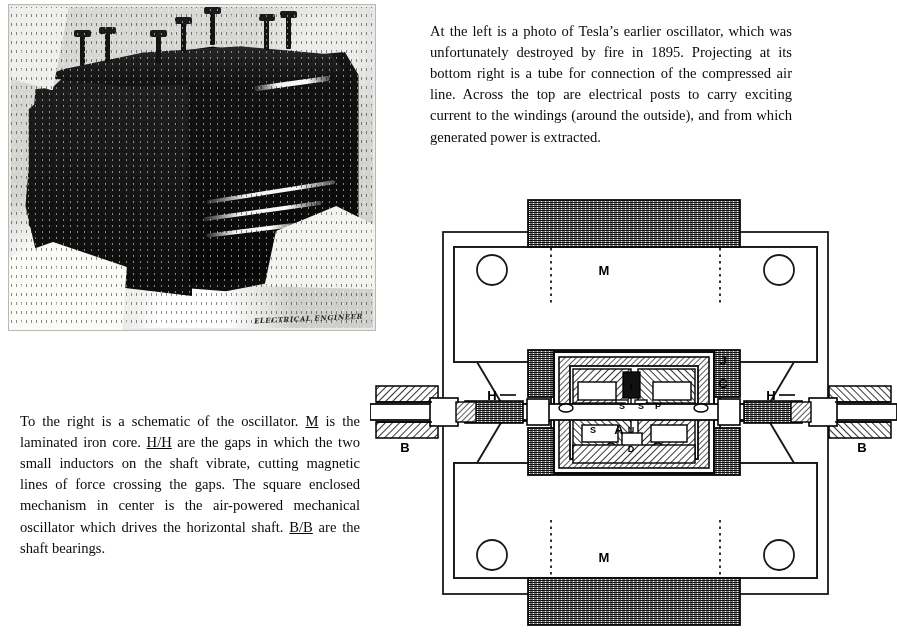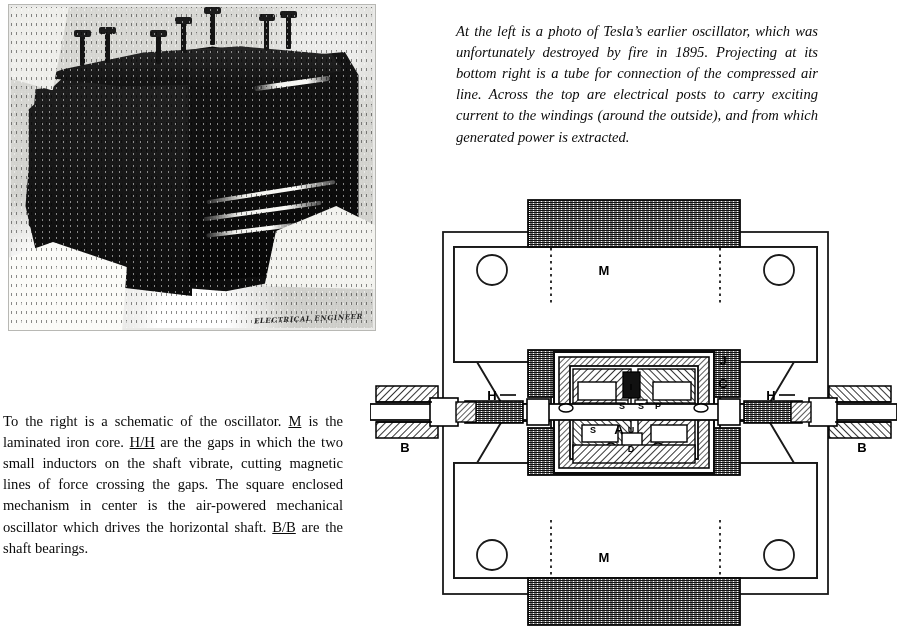--- a/index.html
+++ b/index.html
@@ -121,27 +121,26 @@
   .bodytext {
     position: absolute;
     font-family: "Liberation Serif", "DejaVu Serif", serif;
     font-size: 14.6px;
     line-height: 21.2px;
     text-align: justify;
     text-justify: inter-word;
     color: #0a0a0a;
   }
   #intro-text {
-    left: 456px;
+    left: 430px;
     top: 6px;
     width: 362px;
-    font-style: italic;
   }
   #schematic-text {
-    left: 3px;
+    left: 20px;
     top: 396px;
     width: 340px;
   }
   .bodytext u { text-decoration: underline; }
 
   
   #schematic {
     position: absolute;
     left: 370px;
     top: 190px;

